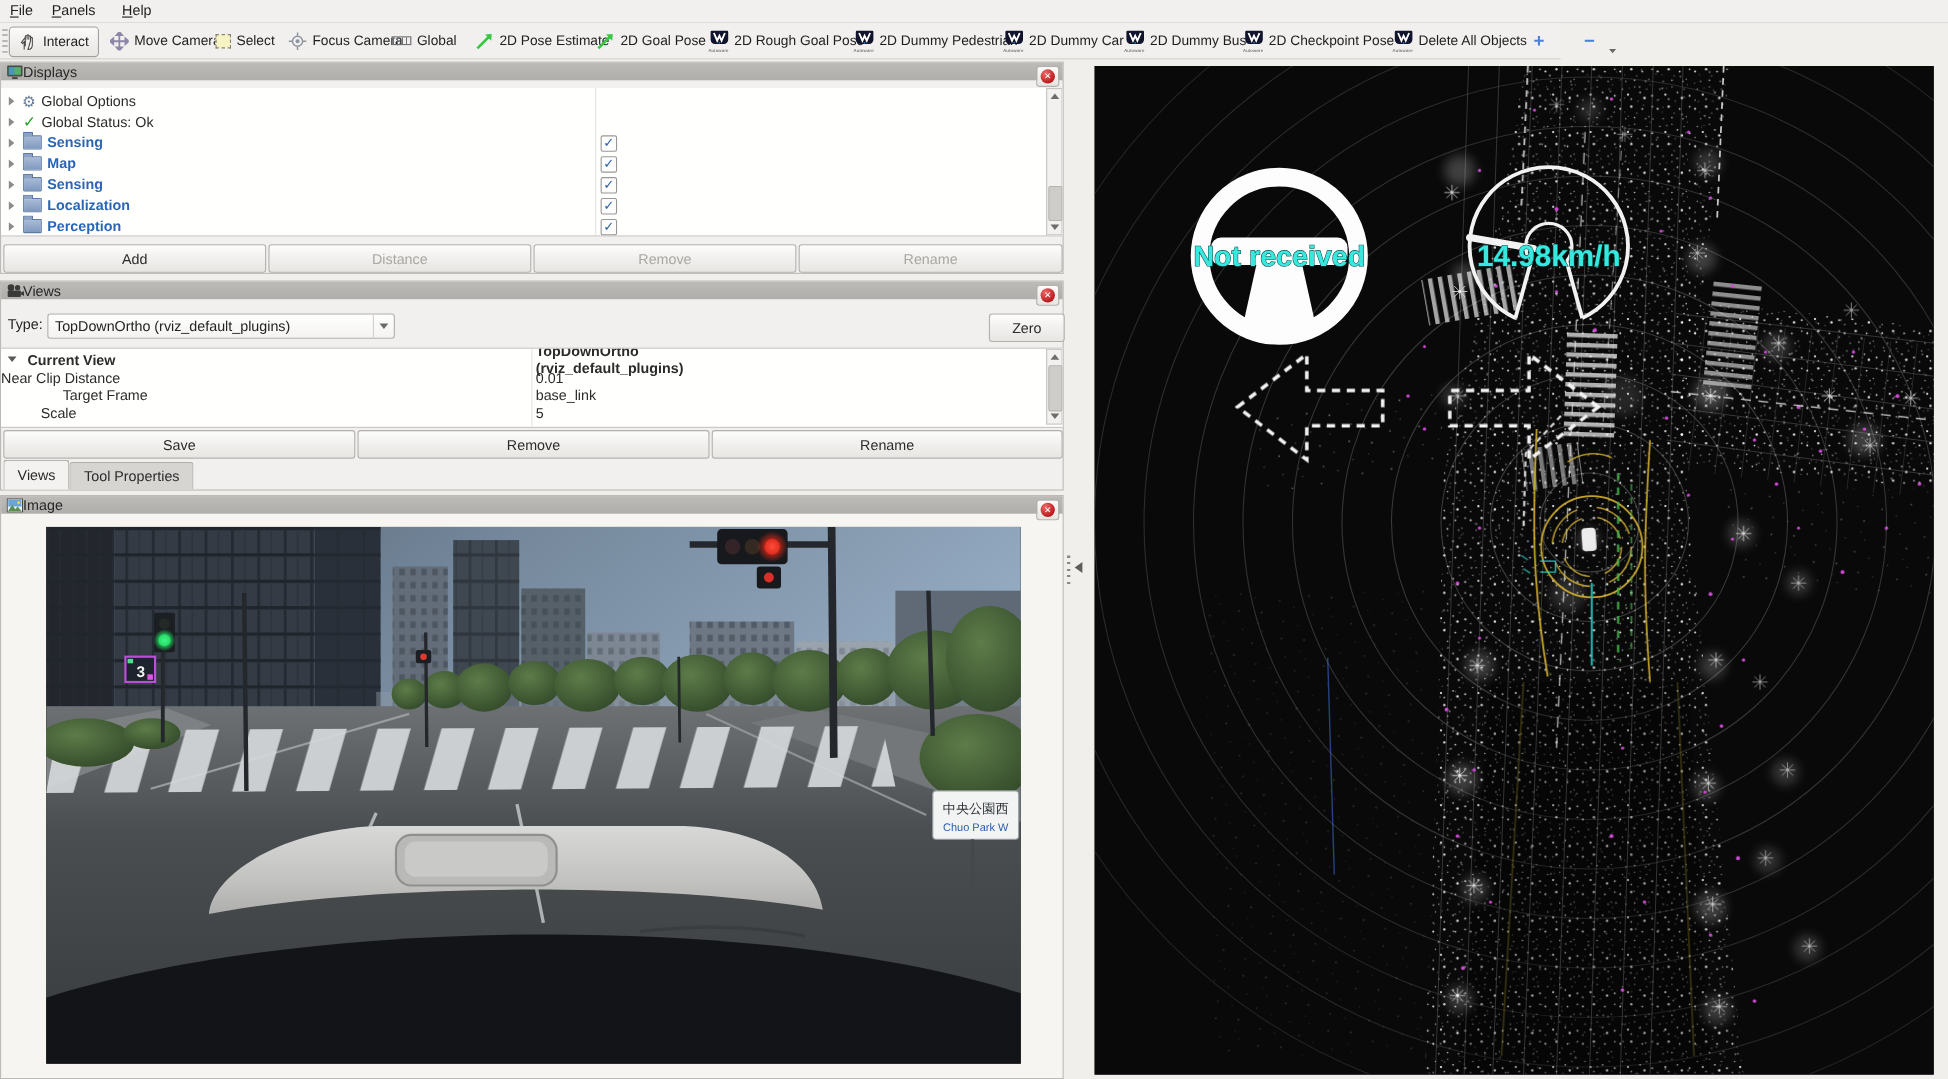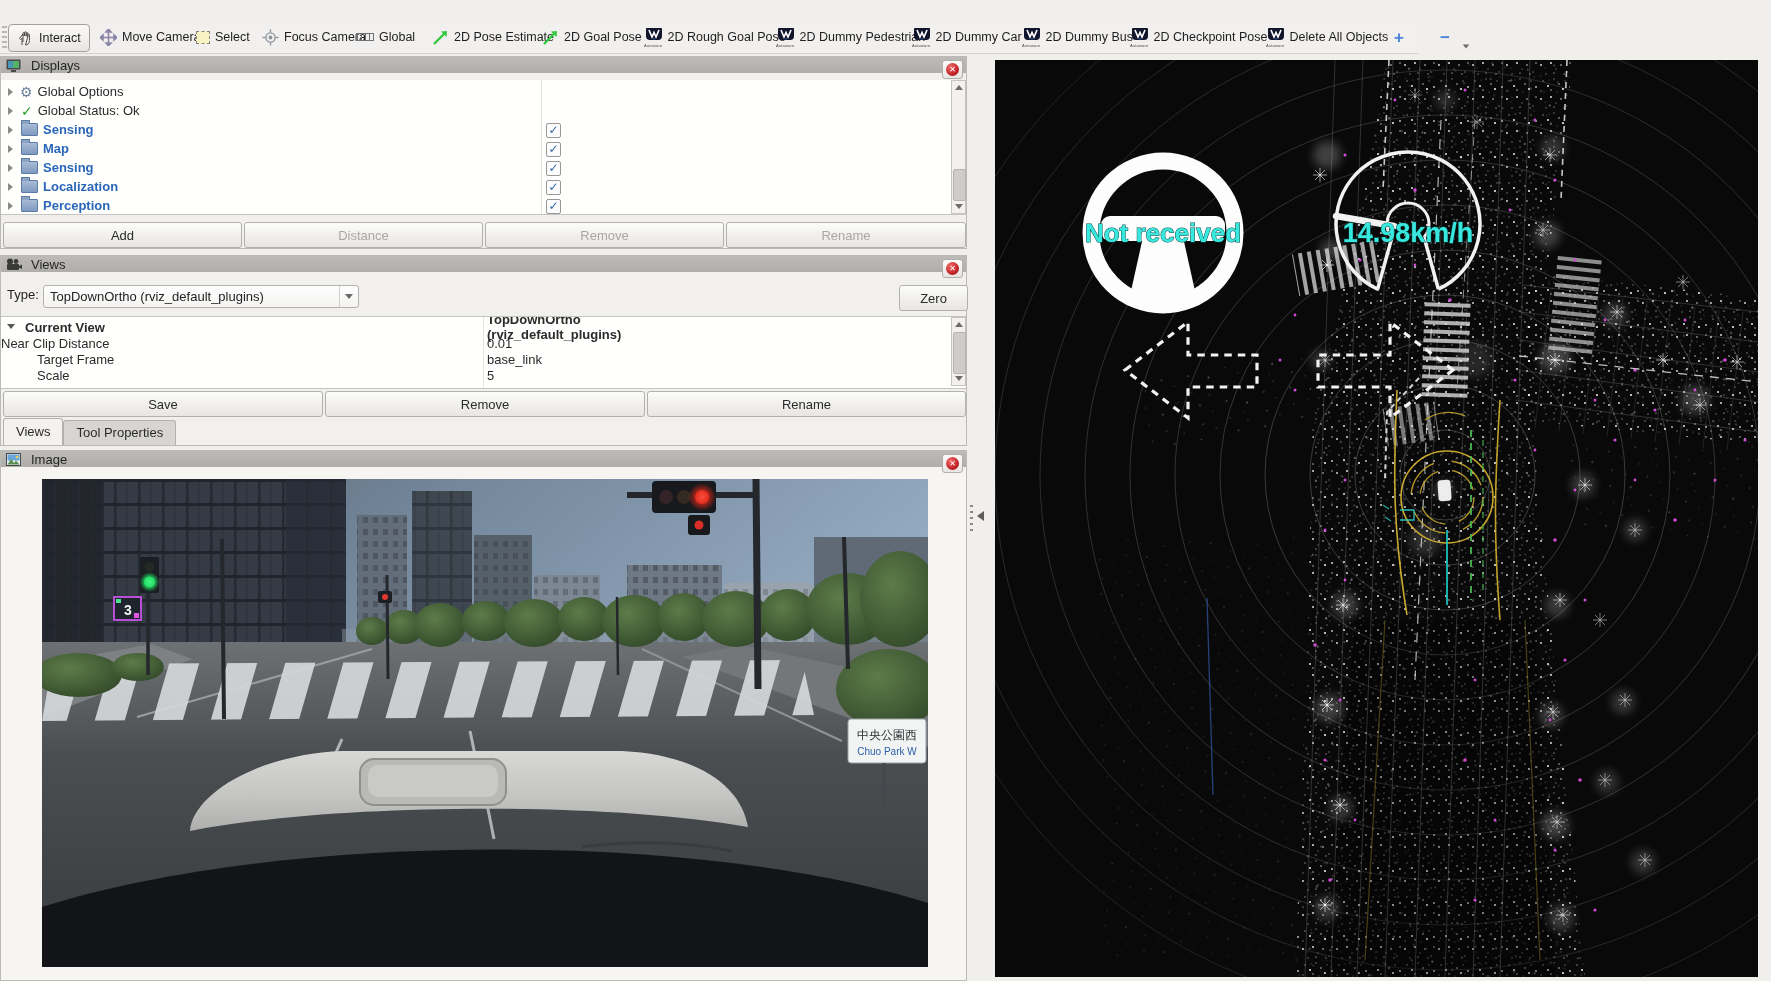--- a/index.html
+++ b/index.html
@@ -18,21 +18,21 @@
   .tool{position:absolute;top:3px;height:26px;display:flex;align-items:center;gap:5px;font-size:12.5px;color:#1e1e1e;white-space:nowrap;}
   .tool.selected{border:1px solid #a39f9b;border-radius:4px;background:linear-gradient(#fbfaf9,#e8e6e3);padding:0 8px;}
   .aw-wrap{display:flex;flex-direction:column;align-items:center;line-height:4px;}
   .aw-cap{font-size:4px;color:#4a4a4a;letter-spacing:.2px;}
   .icon16{width:17px;height:17px;display:inline-block;}
   .blue-glyph{color:#4a82d8;font-weight:bold;font-size:17px;line-height:17px;}
   .dd-arrow{width:0;height:0;border-left:4px solid transparent;border-right:4px solid transparent;border-top:5px solid #6b6966;display:inline-block;}
 
   
   .panel{position:absolute;left:0;width:967px;border:1px solid #bcbab7;background:#f2f0ee;box-sizing:border-box;}
-  .panel-header{position:relative;height:16px;background:linear-gradient(#bdbbb8,#b0aeab);display:flex;align-items:center;gap:10px;padding-left:5px;color:#262626;}
+  .panel-header{position:relative;height:16px;background:linear-gradient(#bdbbb8,#b0aeab);display:flex;align-items:center;gap:0;padding-left:5px;color:#262626;}
   .close-btn{position:absolute;right:3px;top:3px;width:19px;height:17px;border:1px solid #b2b0ad;border-radius:3px;
      background:linear-gradient(#fcfbfa,#e7e5e2);display:flex;align-items:center;justify-content:center;}
   .close-dot{width:13px;height:13px;border-radius:50%;background:radial-gradient(circle at 35% 30%,#ef6b66,#c01f24 65%,#8f1216);
      color:#fff;font-size:8px;font-weight:bold;line-height:13px;text-align:center;}
   .btn{border:1px solid #b3b1ae;border-radius:3px;background:linear-gradient(#fdfdfc,#f2f1ef 45%,#e8e6e3);
        font-size:13px;color:#2b2b2b;display:flex;align-items:center;justify-content:center;position:absolute;height:24px;}
   .btn.disabled{color:#a9a7a3;}
 
   
   .vscroll{position:absolute;width:15px;background:#f2f1ef;border:1px solid #c6c4c1;box-sizing:border-box;}
@@ -92,20 +92,25 @@
   #viz svg{position:absolute;left:0;top:0;}
 
   
   .hicon{width:15px;height:13px;display:inline-block;}
 </style>
 </head>
 <body>
 
 <div id="app">
 
+  <div id="menubar">
+    <div class="menu-item" style="left:4px">File</div>
+    <div class="menu-item" style="left:42px">Panels</div>
+    <div class="menu-item" style="left:106px">Help</div>
+  </div>
 
   <div id="toolbar">
     <div class="grip"></div>
 
     <div class="tool selected" style="left:8px">
       <span class="icon16">
         <svg width="17" height="17" viewBox="0 0 17 17">
             <g stroke="#4c4a48" stroke-width="1" fill="#fdfdfb">
         <path d="M5,15 L5,8 L3.5,9.5 L2.5,8.5 L6,4 L6,12 M6,6 L6,3.2 C6,2 7.6,2 7.6,3.2 L7.6,6 M7.6,6 L7.6,2.6 C7.6,1.4 9.2,1.4 9.2,2.6 L9.2,6.2 M9.2,6.2 L9.2,3.4 C9.2,2.2 10.8,2.2 10.8,3.4 L10.8,7 M10.8,7 L10.8,4.8 C10.8,3.7 12.4,3.7 12.4,4.8 L12.4,10.5 C12.4,13.5 10.5,15 8.5,15 Z"></path>
             </g>
@@ -378,21 +383,21 @@
       <div class="vrow" style="top:2px">
         <span class="expander open" style="margin-left:6px"></span>
         <span class="name bold" style="margin-left:4px">Current View</span>
         <span class="value bold">TopDownOrtho (rviz_default_plugins)</span>
       </div>
       <div class="vrow" style="top:18px">
         <span class="name" style="">Near Clip Distance</span>
         <span class="value">0.01</span>
       </div>
       <div class="vrow" style="top:34px">
-        <span class="name" style="margin-left:36px">Target Frame</span>
+        <span class="name" style="margin-left:56px">Target Frame</span>
         <span class="value">base_link</span>
       </div>
       <div class="vrow" style="top:50px">
         <span class="name" style="margin-left:36px">Scale</span>
         <span class="value">5</span>
       </div>
       <div class="vscroll" style="right:0;top:0;height:69px">
         <div class="sb-arrow" style="top:0">
             <span class="tri-up"></span>
           </div>

